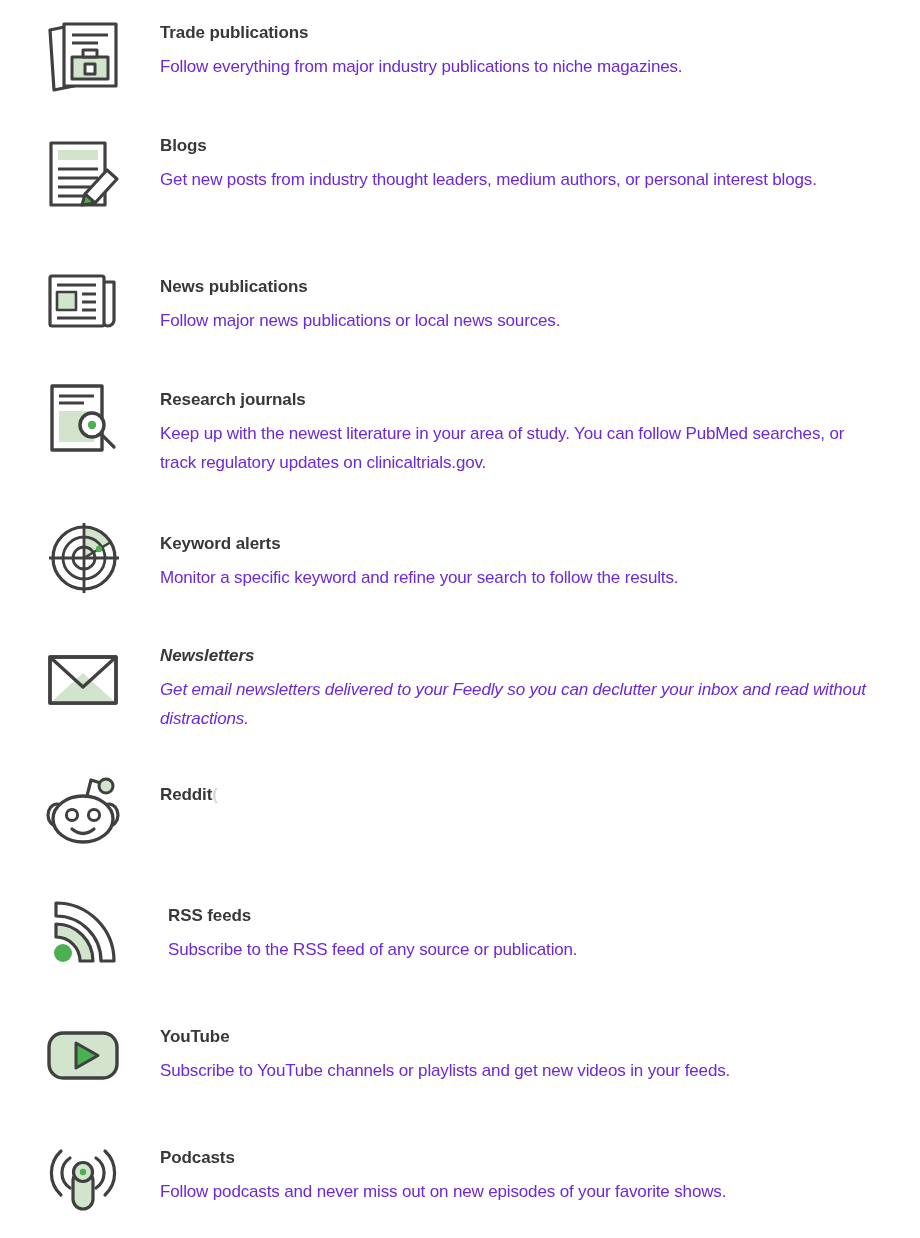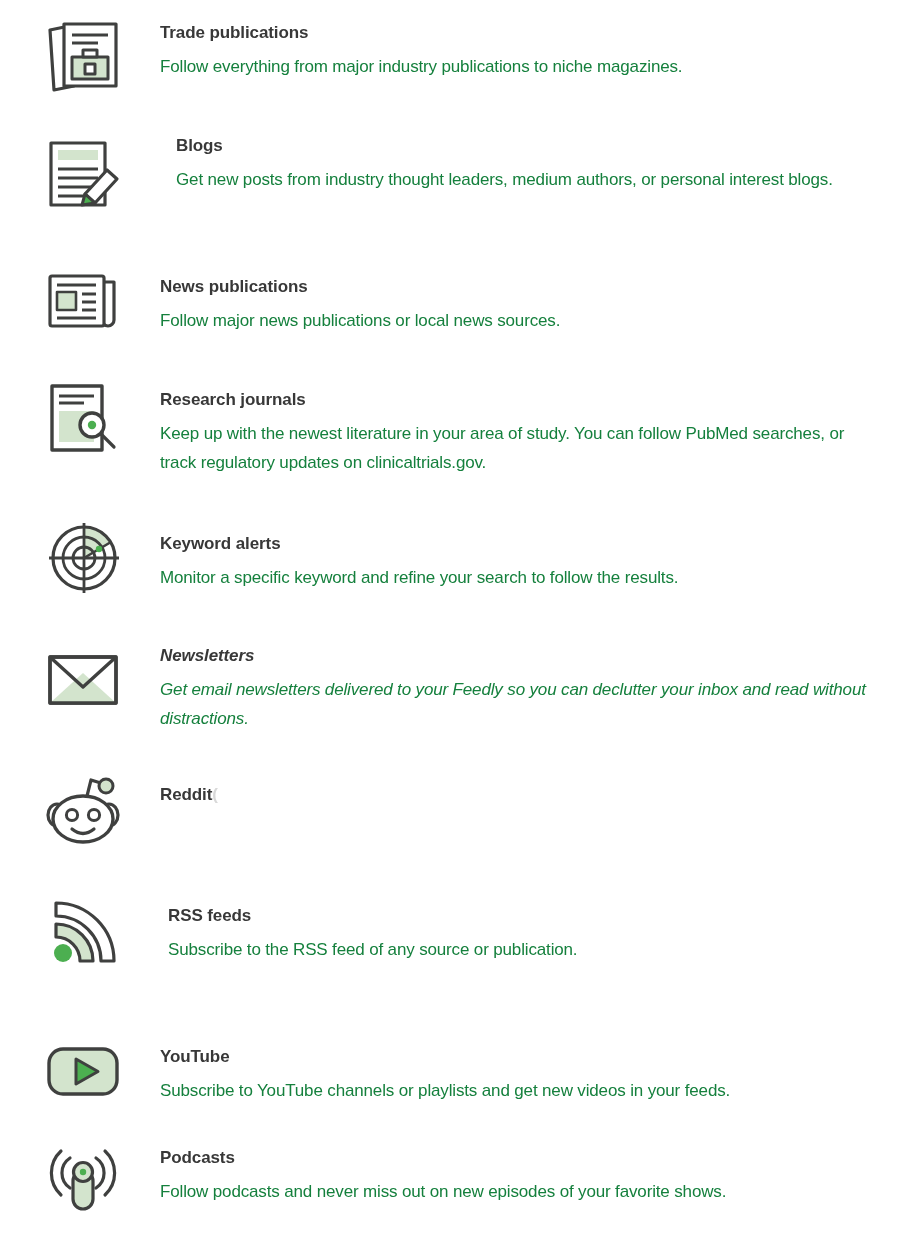--- a/index.html
+++ b/index.html
@@ -49,41 +49,41 @@
     font-weight: bold;
     color: #383838;
     letter-spacing: -0.1px;
     margin: 0;
     line-height: 22px;
   }
 
   .item-desc {
     font-size: 17px;
     font-weight: normal;
-    color: #15803d;
+    color: #6d28d9;
     line-height: 29px;
     margin: 0;
     letter-spacing: -0.15px;
   }
 
   .reddit-title-extra {
     font-weight: bold;
     color: #d8d8d8;
   }
 
   
   .row-0  { height: 113px; }
-  .row-1  { height: 141px; gap: 16px; }
+  .row-1  { height: 141px; }
   .row-2  { height: 113px; }
   .row-3  { height: 141px; }
   .row-4  { height: 113px; }
   .row-5  { height: 141px; font-style: italic; }
   .row-6  { height: 121px; }
   .row-7  { height: 121px; gap: 8px; }
-  .row-8  { height: 121px; align-items: center; }
+  .row-8  { height: 121px; }
   .row-9  { height: 113px; }
 
   .row-0 .icon-cell  { padding-top: 18px; }
   .row-1 .icon-cell  { padding-top: 24px; }
   .row-2 .icon-cell  { padding-top: 10px; }
   .row-3 .icon-cell  { padding-top: 13px; }
   .row-4 .icon-cell  { padding-top: 10px; }
   .row-5 .icon-cell  { padding-top: 22px; }
   .row-6 .icon-cell  { padding-top: 12px; }
   .row-7 .icon-cell  { padding-top: 12px; }

